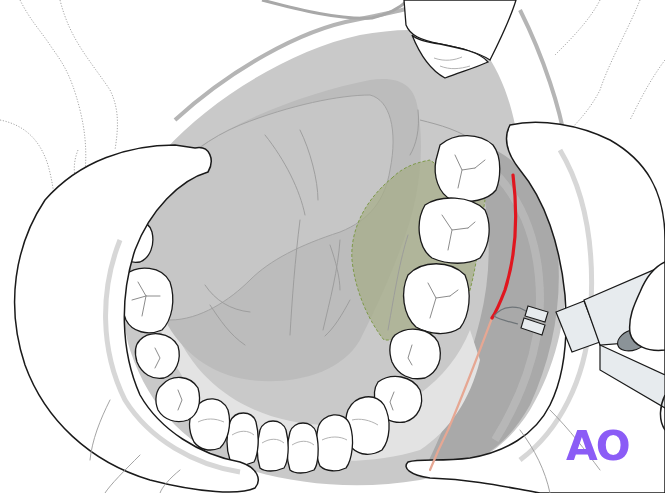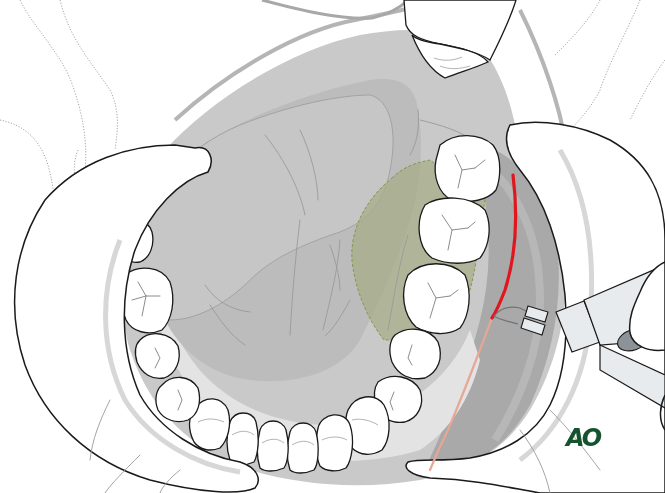--- a/index.html
+++ b/index.html
@@ -3,21 +3,21 @@
 <meta charset="utf-8">
 <style>
   html, body { margin:0; padding:0; background:#ffffff; }
   body { width:665px; height:493px; overflow:hidden; position:relative; font-family:"Liberation Sans", sans-serif; }
   #illus { position:absolute; left:0; top:0; width:665px; height:493px; }
   .fold { fill:none; stroke:#9a9a9a; stroke-width:0.9; stroke-linecap:round; }
   .dotted { fill:none; stroke:#9c9c9c; stroke-width:0.9; stroke-dasharray:1.2 1.6; }
   .tooth { fill:#ffffff; stroke:#1a1a1a; stroke-width:1.3; }
   .fissure { fill:none; stroke:#8c8c8c; stroke-width:1; stroke-linecap:round; }
   .incisal { fill:none; stroke:#b3b3b3; stroke-width:1; }
-  .logo-text { position:absolute; left:566px; top:426px; color:#14532d; font-size:24px; font-weight:bold; letter-spacing:-2px; font-family:"DejaVu Sans", sans-serif; line-height:1;font-style:italic; }
+  .logo-text { position:absolute; left:566px; top:426px; color:#8b5cf6; font-size:41px; font-weight:bold; letter-spacing:-2px; font-family:"DejaVu Sans", sans-serif; line-height:1; }
 </style>
 </head>
 <body>
 
 <svg id="illus" viewBox="0 0 665 493" xmlns="http://www.w3.org/2000/svg">
 
   <g>
     <path class="dotted" d="M20,0 C30,20 40,30 50,45 C60,60 70,70 80,110 C90,150 85,180 80,200"></path>
     <path class="dotted" d="M0,120 C25,125 40,140 48,165 C55,190 55,210 60,240 C70,280 80,320 90,350"></path>
     <path class="dotted" d="M60,0 C70,40 90,60 110,90 C120,110 118,130 115,150"></path>

